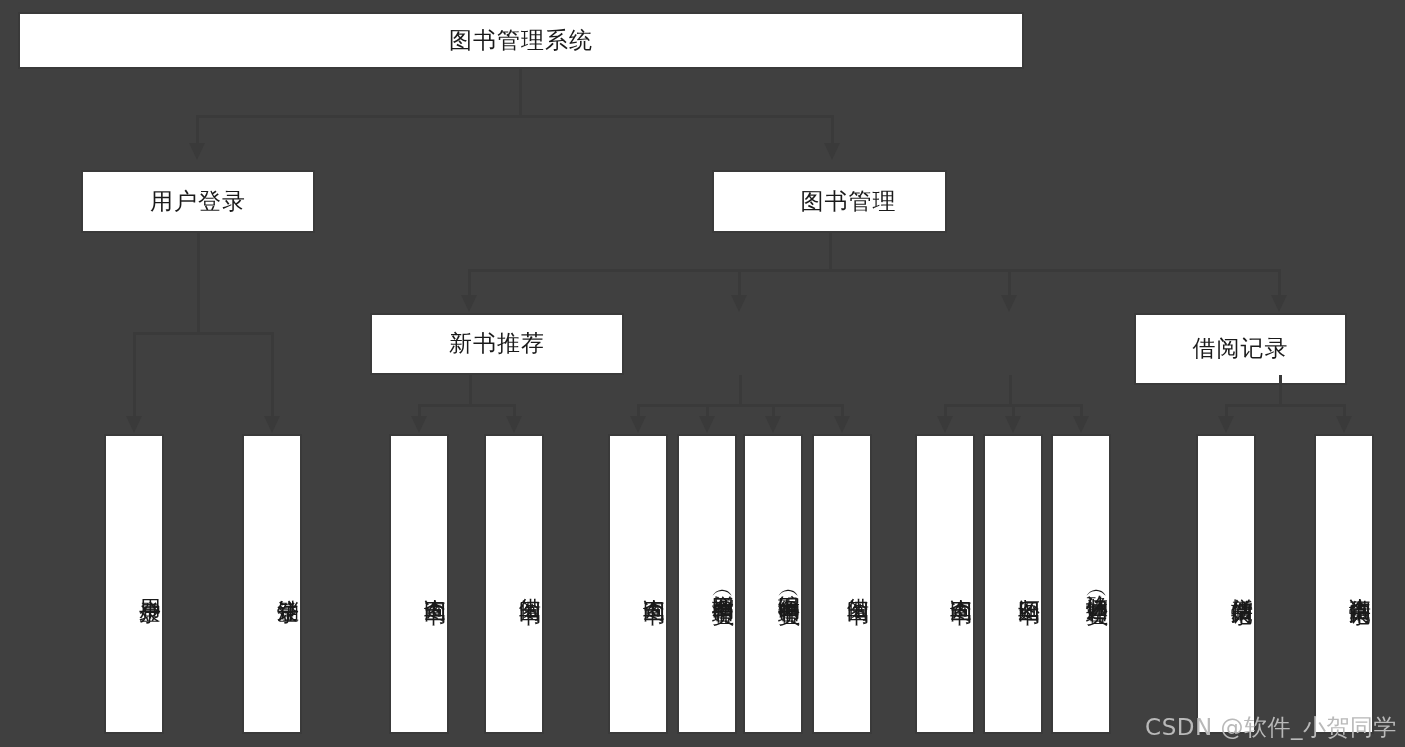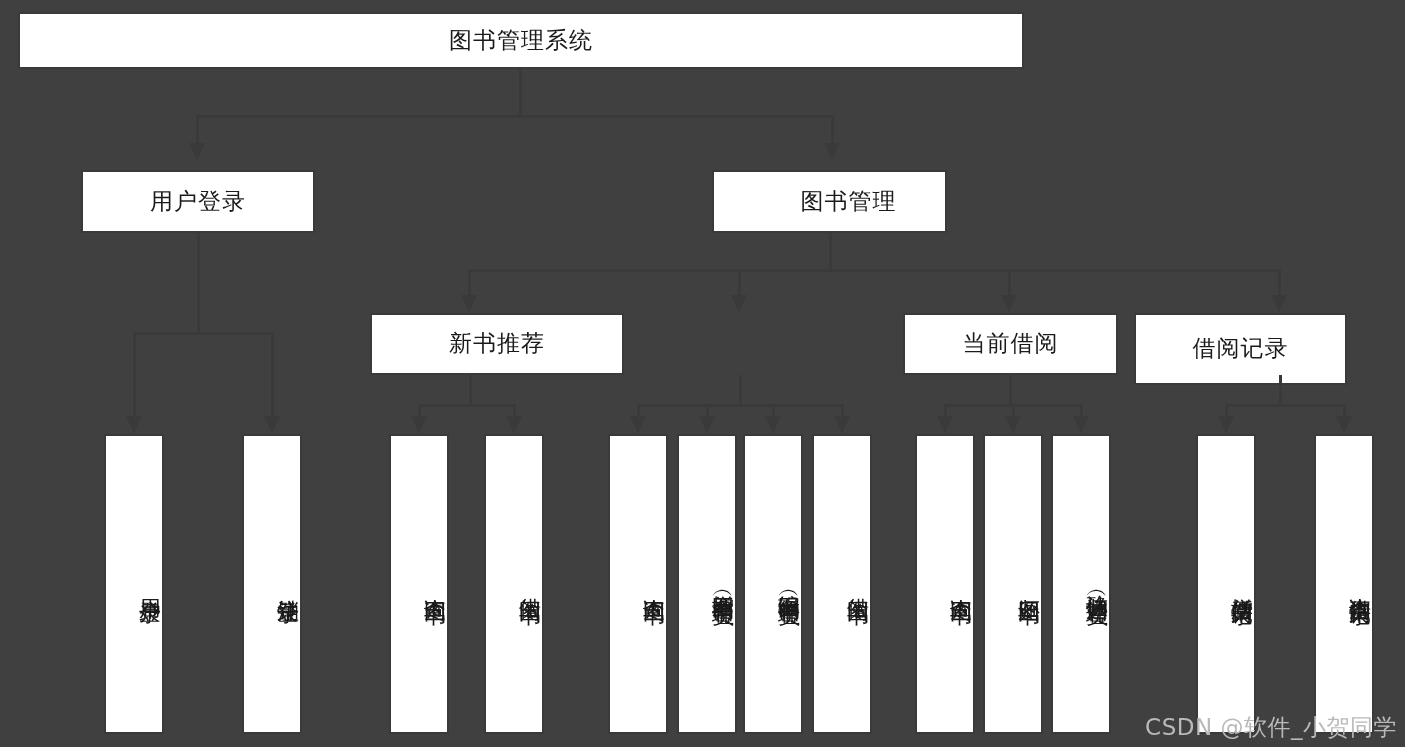--- a/index.html
+++ b/index.html
@@ -113,23 +113,20 @@
   <div class="edge v" style="left:738px; top:269px; height:28px;"></div>
   <div class="arrow" style="left:731px; top:295px;"></div>
   <div class="edge v" style="left:1008px; top:269px; height:28px;"></div>
   <div class="arrow" style="left:1001px; top:295px;"></div>
   <div class="edge v" style="left:1278px; top:269px; height:28px;"></div>
   <div class="arrow" style="left:1271px; top:295px;"></div>
 
   <div class="node horiz" style="left:363px; top:313px; width:254px; height:62px;margin-left:7px;">
     <span>新书推荐</span>
   </div>
-  <div class="node horiz" style="left:903px; top:313px; width:215px; height:62px;">
-    <span>当前借阅</span>
-  </div>
   <div class="node horiz" style="left:1134px; top:313px; width:213px; height:72px;">
     <span>借阅记录</span>
   </div>
 
   <div class="edge v" style="left:469px; top:375px; height:31px;"></div>
   <div class="edge h" style="left:418px; top:404px; width:97px;"></div>
   <div class="edge v" style="left:418px; top:404px; height:14px;"></div>
   <div class="arrow" style="left:411px; top:416px;"></div>
   <div class="edge v" style="left:513px; top:404px; height:14px;"></div>
   <div class="arrow" style="left:506px; top:416px;"></div>

